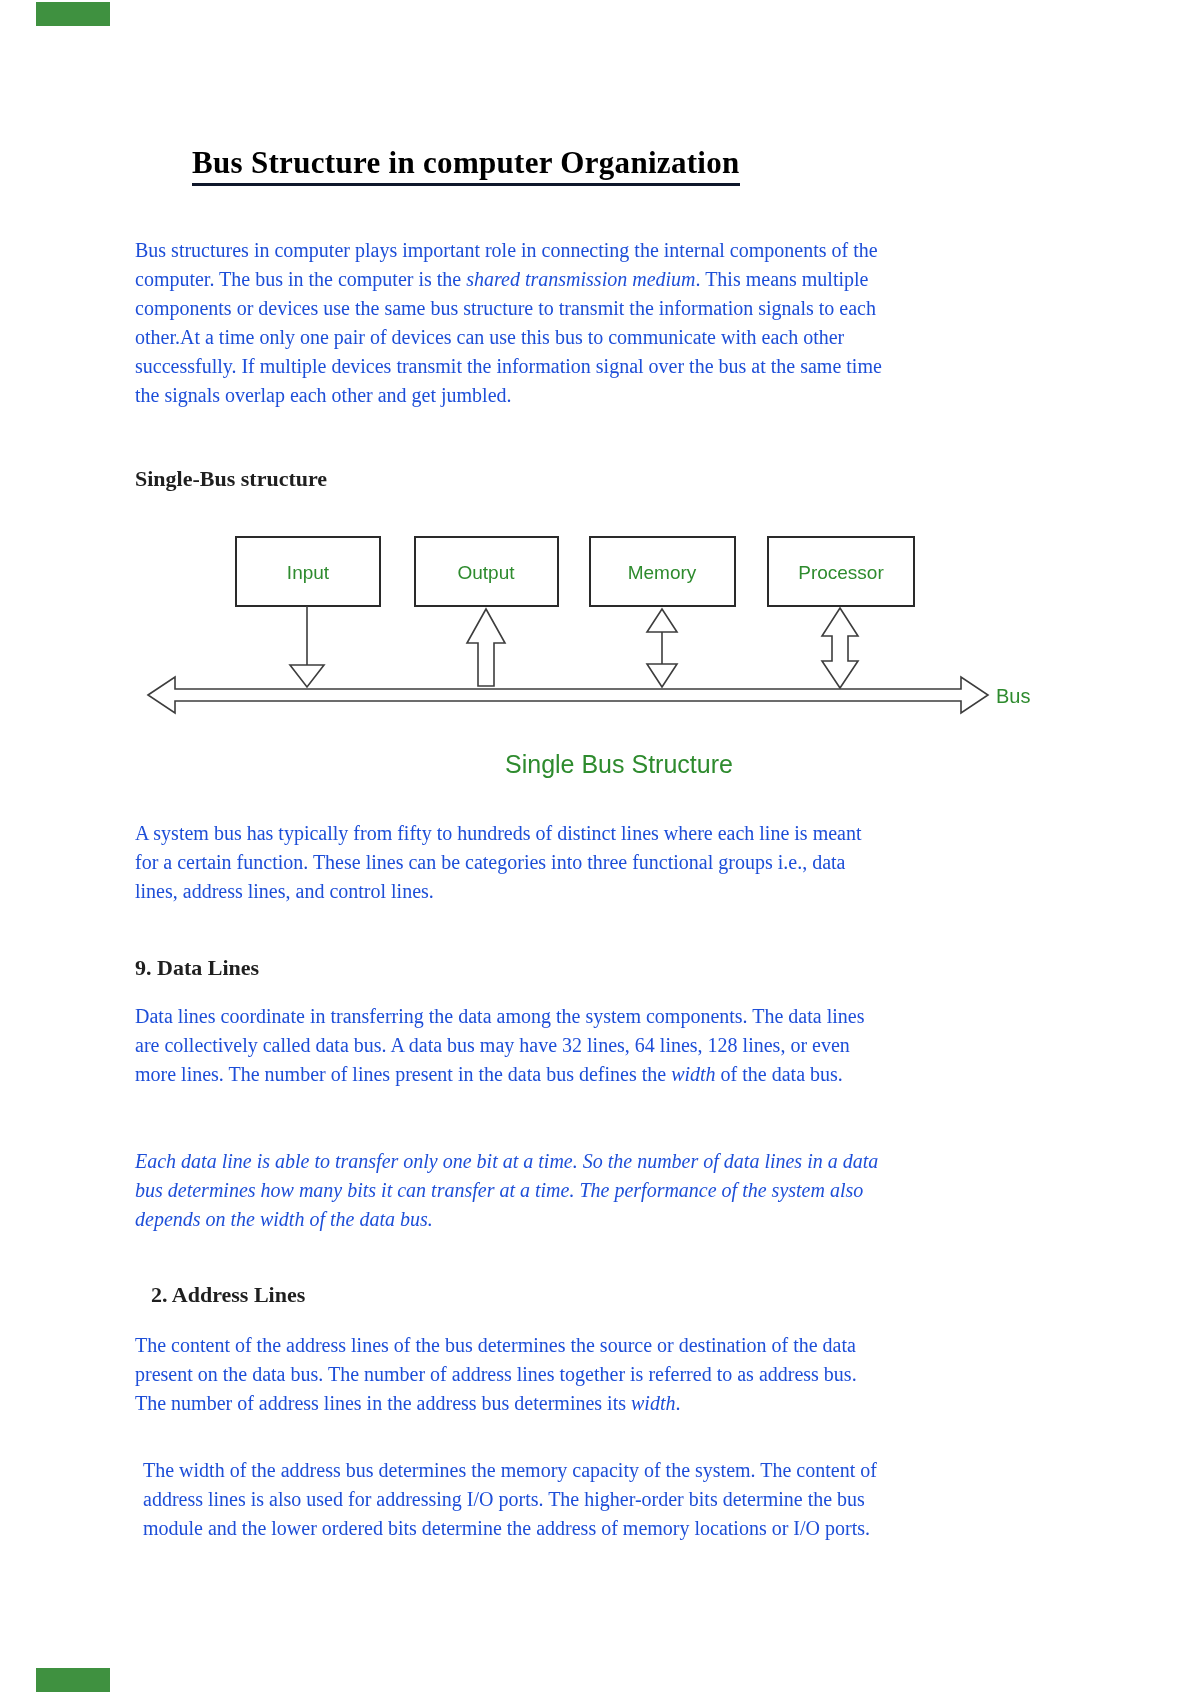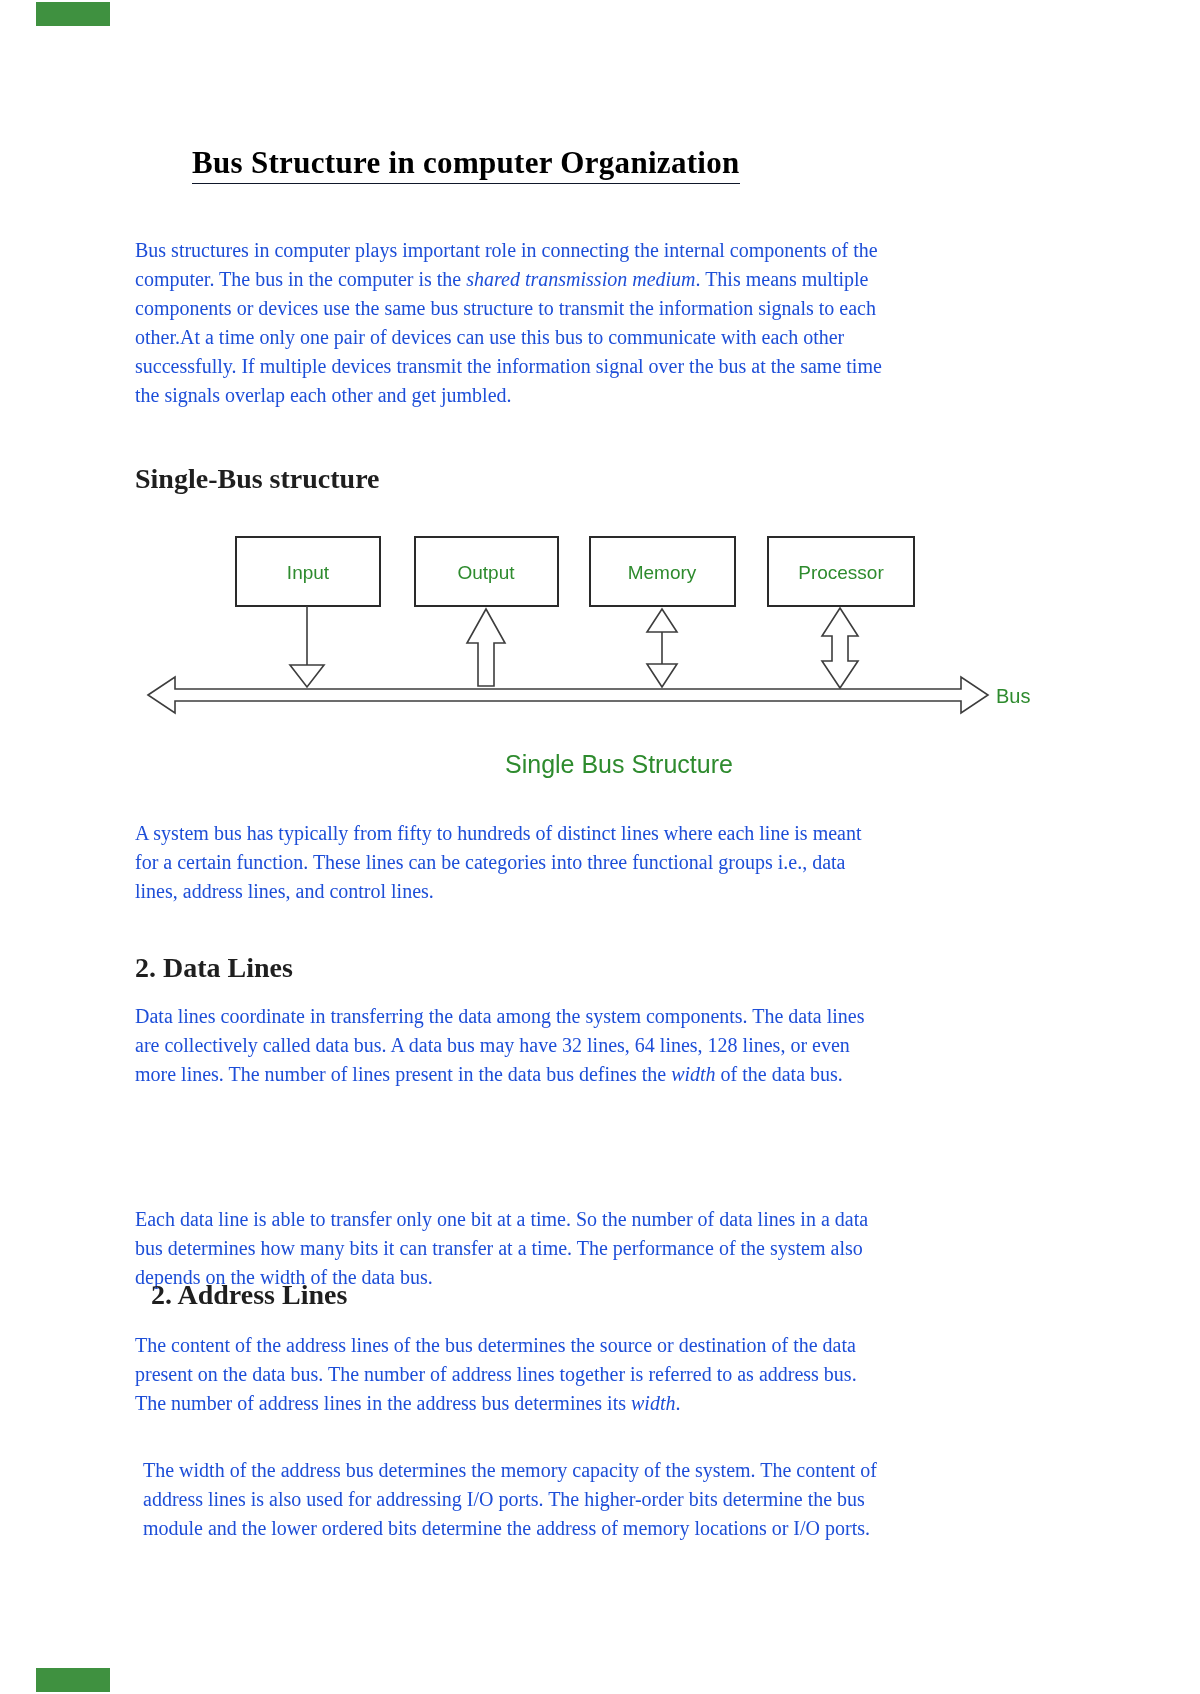--- a/index.html
+++ b/index.html
@@ -7,41 +7,41 @@
     width:1200px;height:1694px;position:relative;background:#ffffff;
     font-family:"Liberation Serif", serif;color:#2f2f2f;overflow:hidden;
   }
   .abs{position:absolute;}
   .ribbon{position:absolute;left:36px;width:74px;height:24px;background:#3f9140;}
   #ribbon-top{top:2px;}
   #ribbon-bottom{top:1668px;}
   .doc-title{
     left:192px;top:146px;margin:0;display:inline-block;
     font-size:31px;font-weight:bold;color:#000;letter-spacing:.3px;
-    border-bottom:1px solid #0f172a;padding-bottom:3px;line-height:34px;
+    border-bottom:3px solid #0f172a;padding-bottom:3px;line-height:34px;
     font-family:"Liberation Serif", serif;
   }
   .para{
     left:135px;width:1010px;font-size:20px;line-height:29px;
     white-space:pre-line;color:#1d4ed8;
   }
   .subhead{
-    left:135px;font-size:28px;font-weight:bold;color:#1f1f1f;line-height:26px;
+    left:135px;font-size:22px;font-weight:bold;color:#1f1f1f;line-height:26px;
   }
   #para-intro{top:236px;}
   #head-single-bus{top:466px;}
   #diagram-svg{left:0;top:530px;}
   .caption{
     left:505px;top:750px;font-family:"Liberation Sans", sans-serif;
     font-size:25px;color:#2e8b2e;
   }
   #para-system-bus{top:819px;}
   #head-data-lines{top:955px;}
   #para-data-lines-1{top:992px;margin-top:10px;}
-  #para-data-lines-2{top:1205px;}
+  #para-data-lines-2{top:1147px;font-style:italic;}
   #head-address-lines{top:1266px;}
   #para-address-lines-1{top:1331px;}
   #para-address-lines-2{top:1456px;margin-left:8px;}
   .box-rect{fill:#ffffff;stroke:#2a2a2a;stroke-width:2;}
   .box-label{
     font-family:"Liberation Sans", sans-serif;font-size:19px;fill:#2e8b2e;
     text-anchor:middle;
   }
   .arrow{fill:#ffffff;stroke:#3d3d3d;stroke-width:1.6;}
   .arrow-line{stroke:#3d3d3d;stroke-width:1.6;}
@@ -96,21 +96,21 @@
   <polygon class="arrow" points="840,608 858,636 848,636 848,661 858,661 840,688 822,661 832,661 832,636 822,636"></polygon>
 
   <polygon class="arrow" points="148,695 175,677 175,689 961,689 961,677 988,695 961,713 961,701 175,701 175,713"></polygon>
   <text class="bus-label" x="996" y="703">Bus</text>
 </svg>
 
 <div class="abs caption">Single Bus Structure</div>
 
 <div id="para-system-bus" class="abs para">A system bus has typically from fifty to hundreds of distinct lines where each line is meant<br>for a certain function. These lines can be categories into three functional groups i.e., data<br>lines, address lines, and control lines.</div>
 
-<h2 id="head-data-lines" class="abs subhead" style="margin:0;">2. Data Lines</h2>
+<h2 id="head-data-lines" class="abs subhead" style="margin:0;">9. Data Lines</h2>
 
 <div id="para-data-lines-1" class="abs para">Data lines coordinate in transferring the data among the system components. The data lines<br>are collectively called data bus. A data bus may have 32 lines, 64 lines, 128 lines, or even<br>more lines. The number of lines present in the data bus defines the <i>width</i> of the data bus.</div>
 <div id="para-data-lines-2" class="abs para">Each data line is able to transfer only one bit at a time. So the number of data lines in a data<br>bus determines how many bits it can transfer at a time. The performance of the system also<br>depends on the width of the data bus.</div>
 
 <h2 id="head-address-lines" class="abs subhead" style="margin:16px;">2. Address Lines</h2>
 
 <div id="para-address-lines-1" class="abs para">The content of the address lines of the bus determines the source or destination of the data<br>present on the data bus. The number of address lines together is referred to as address bus.<br>The number of address lines in the address bus determines its <i>width</i>.</div>
 <div id="para-address-lines-2" class="abs para">The width of the address bus determines the memory capacity of the system. The content of<br>address lines is also used for addressing I/O ports. The higher-order bits determine the bus<br>module and the lower ordered bits determine the address of memory locations or I/O ports.</div>
 
 </body></html>

